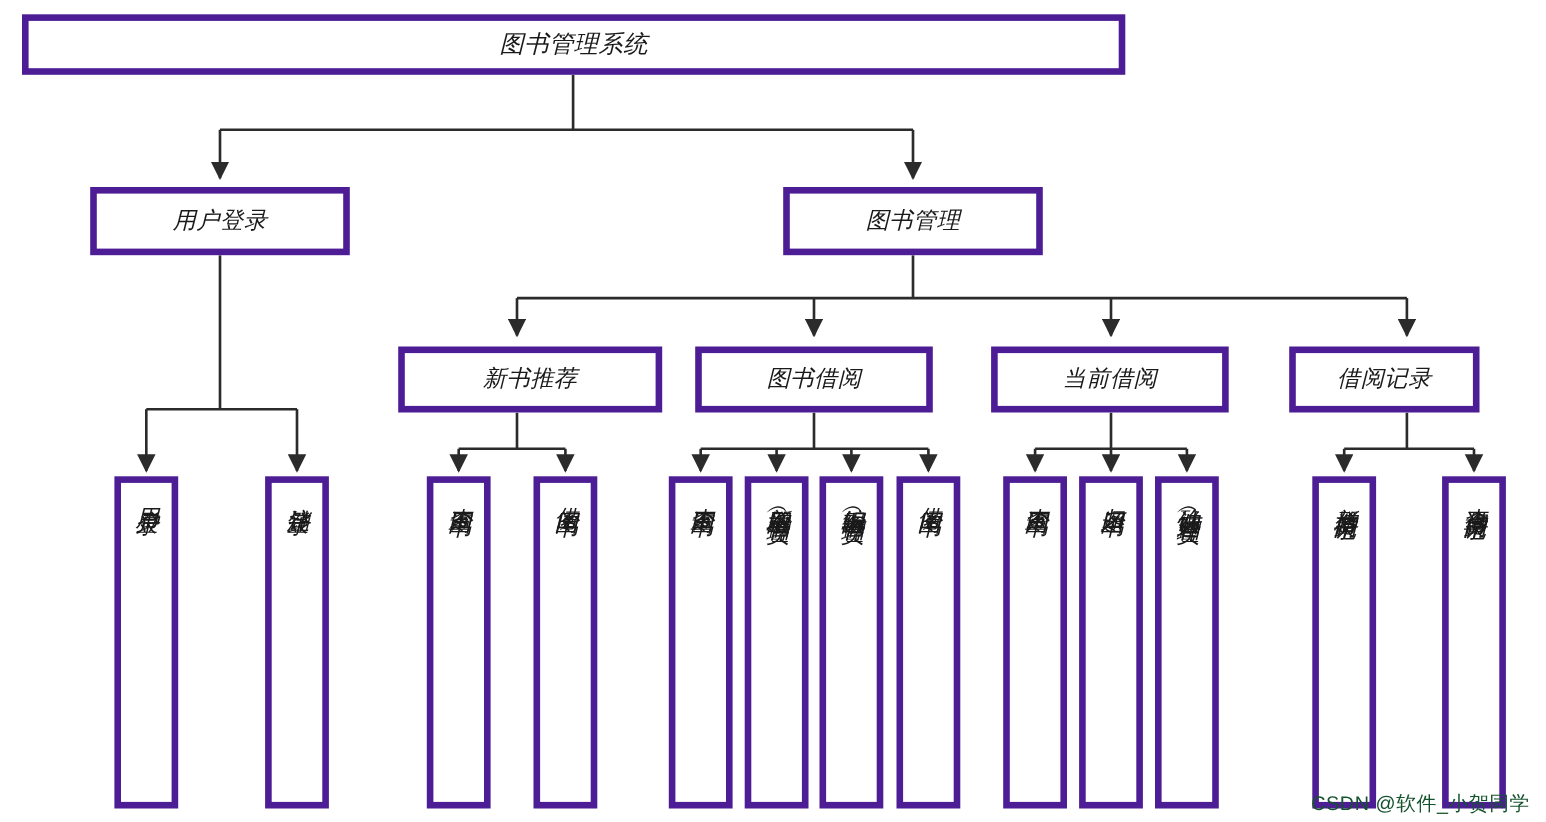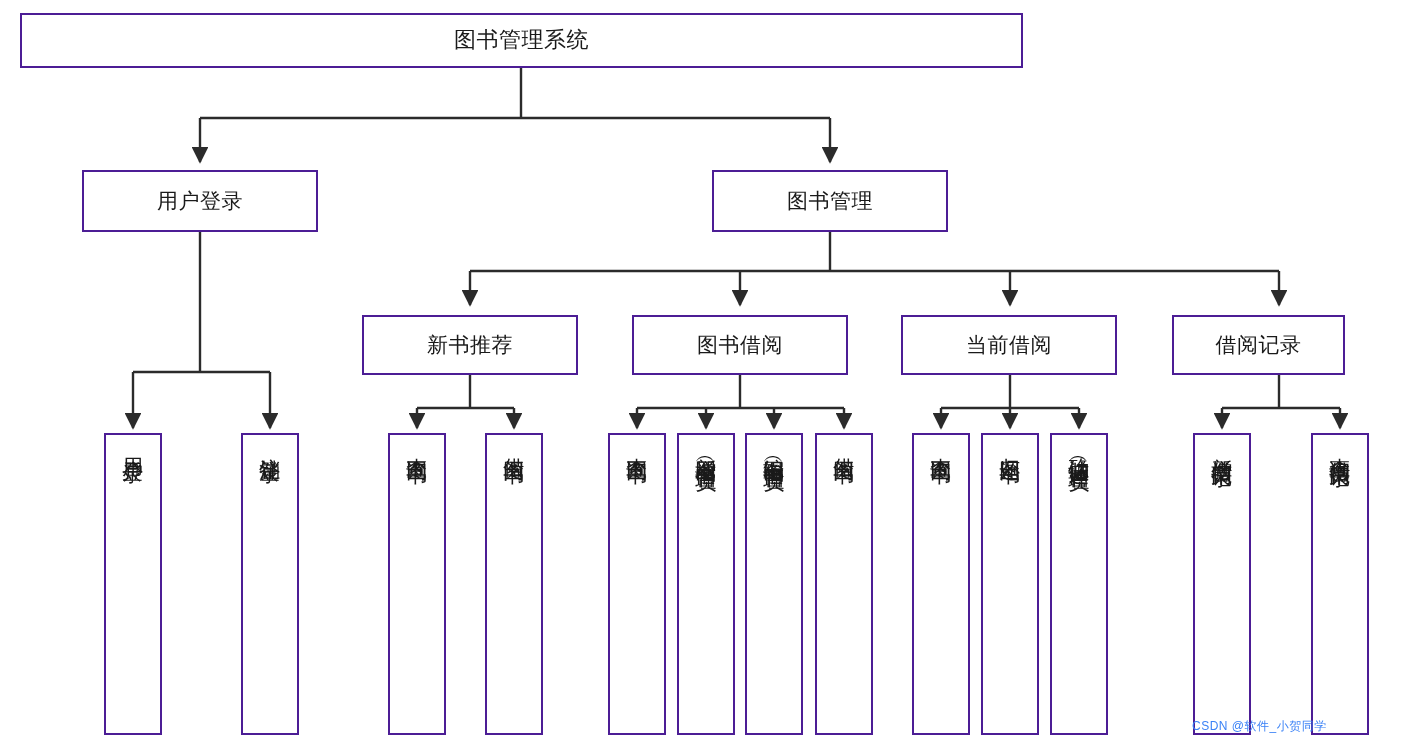--- a/index.html
+++ b/index.html
@@ -23,26 +23,27 @@
     left: 0;
     top: 0;
     width: 1405px;
     height: 747px;
     pointer-events: none;
   }
   .node {
     position: absolute;
     box-sizing: border-box;
     background: #ffffff;
-    border: 2px solid #4c1d95;
+    border: 6px solid #4c1d95;
     display: flex;
     align-items: center;
     justify-content: center;
     color: #1a1a1a;
     z-index: 2;
+    font-style: italic;
   }
   .node.h {
     font-size: 21px;
     letter-spacing: 0.5px;
     line-height: 1.2;
   }
   .node.root {
     font-size: 22px;
   }
   .node.v {
@@ -54,22 +55,22 @@
     writing-mode: vertical-rl;
     text-orientation: upright;
     font-size: 21px;
     line-height: 1.12;
     letter-spacing: 2px;
     white-space: nowrap;
     display: block;
   }
   .watermark {
     position: absolute;
-    font-size: 12px;
-    color: #3b82f6;
+    font-size: 18px;
+    color: #14532d;
     white-space: nowrap;
     z-index: 5;
     letter-spacing: 0.5px;
   }
 </style>
 </head>
 <body>
 
 <div id="canvas">
 
@@ -127,21 +128,21 @@
     <span>图书管理系统</span>
   </div>
 
   <div class="node h" style="left:82px; top:170px; width:236px; height:62px;">
     <span>用户登录</span>
   </div>
   <div class="node h" style="left:712px; top:170px; width:236px; height:62px;align-items:center;">
     <span>图书管理</span>
   </div>
 
-  <div class="node h" style="left:362px; top:315px; width:216px; height:60px;">
+  <div class="node h" style="left:362px; top:315px; width:240px; height:60px;">
     <span>新书推荐</span>
   </div>
   <div class="node h" style="left:901px; top:315px; width:216px; height:60px;">
     <span>当前借阅</span>
   </div>
   <div class="node h" style="left:632px; top:315px; width:216px; height:60px;">
     <span>图书借阅</span>
   </div>
   <div class="node h" style="left:1172px; top:315px; width:173px; height:60px;">
     <span>借阅记录</span>

